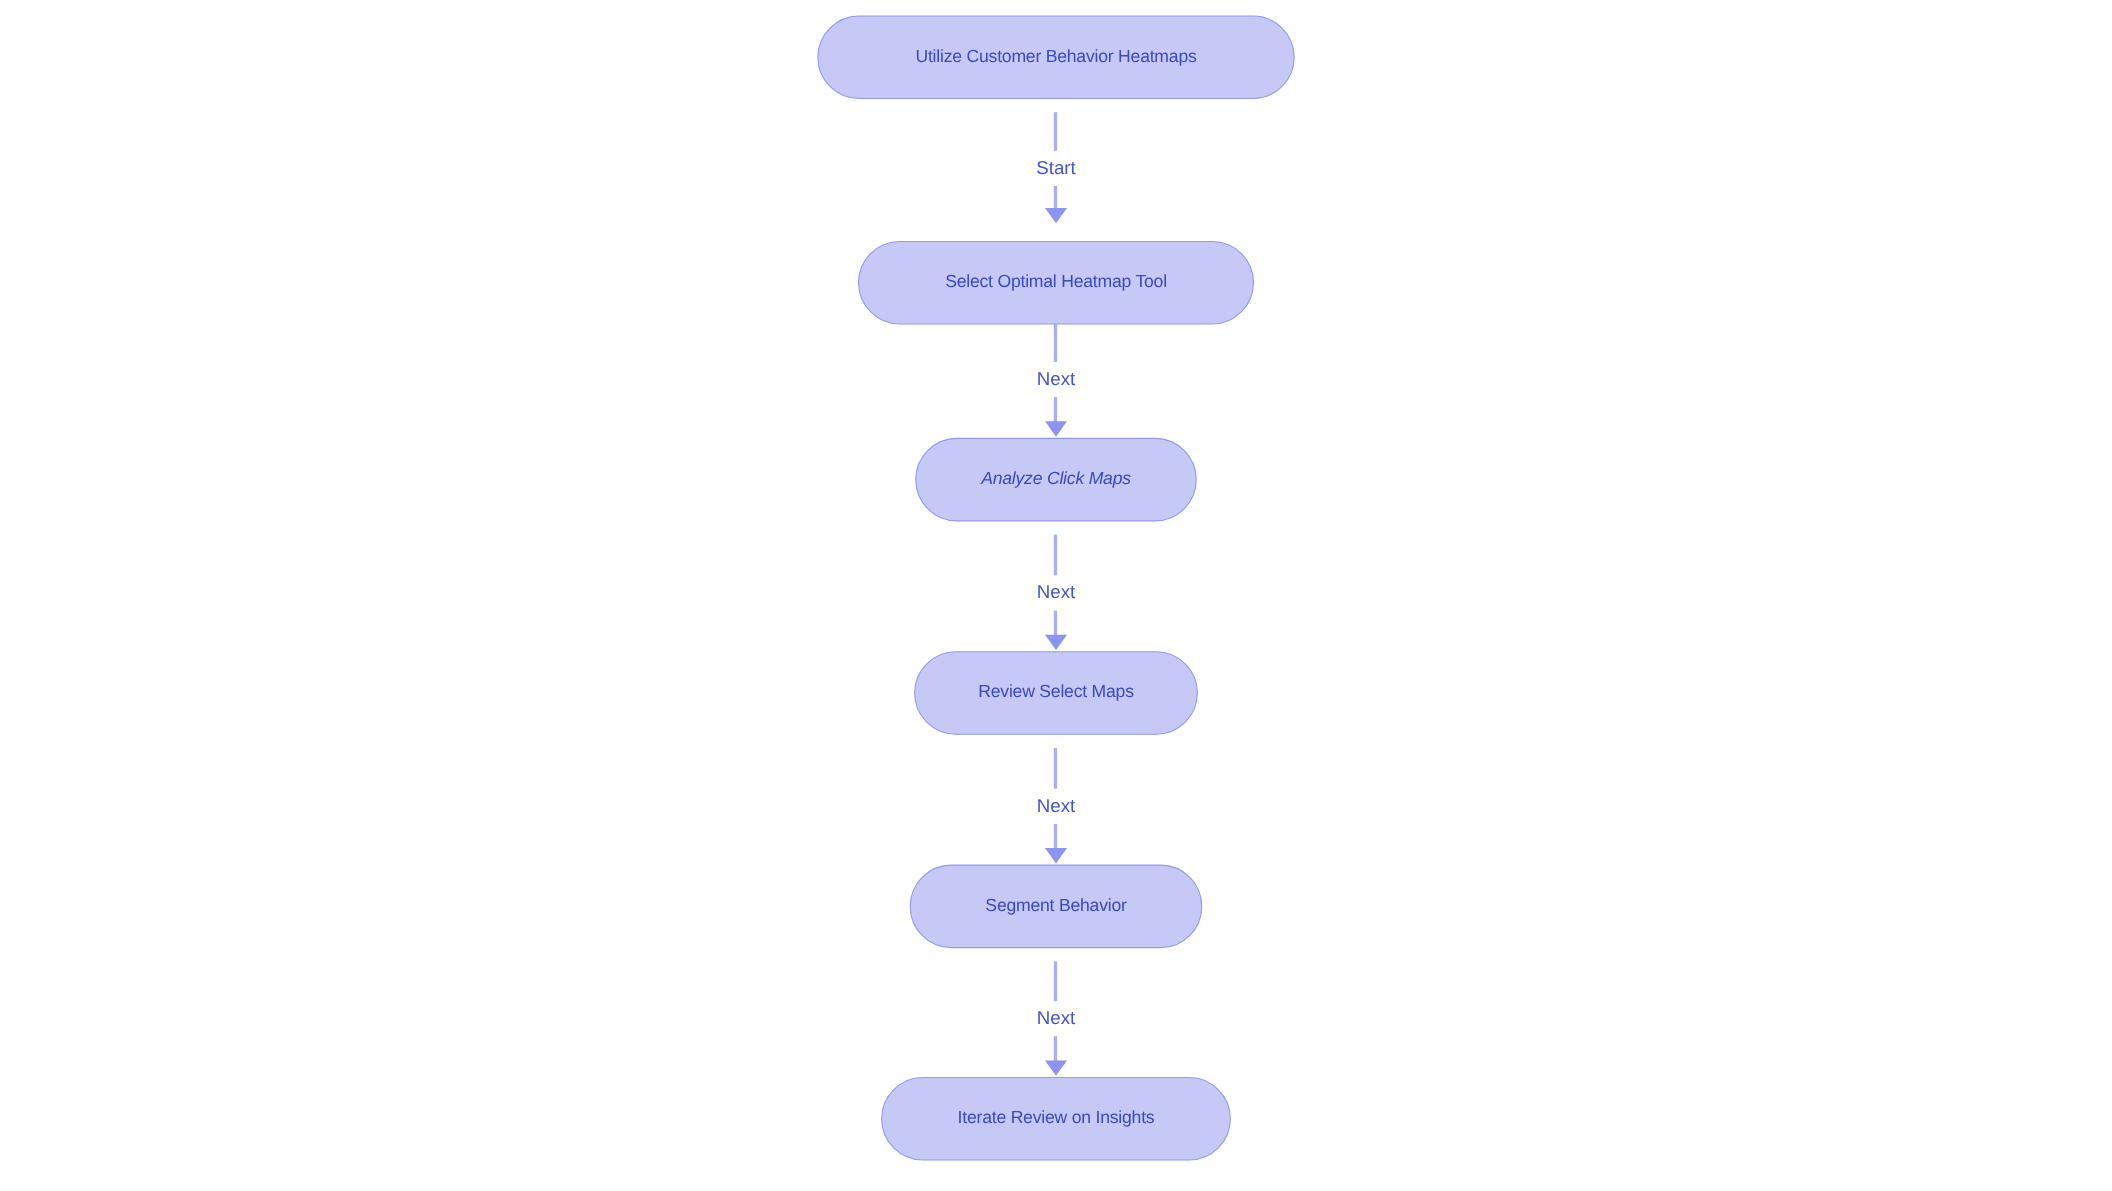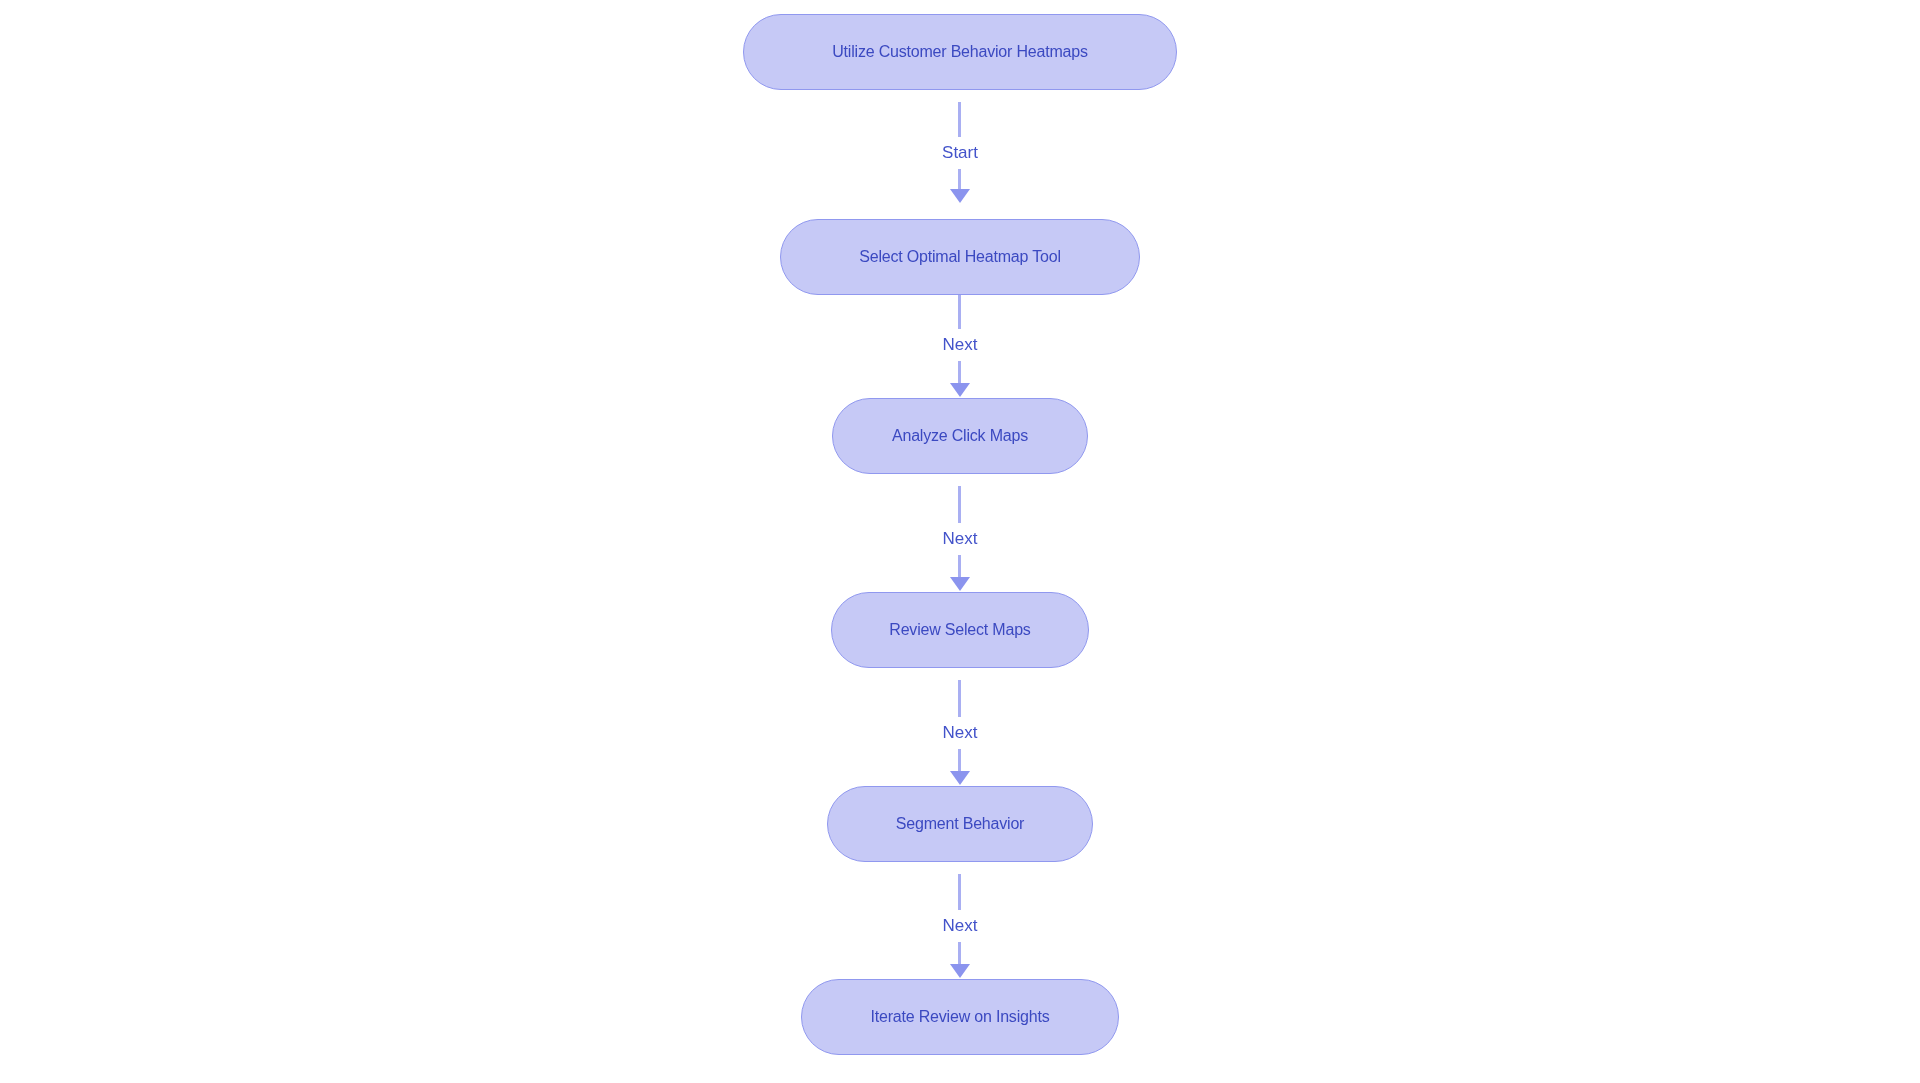--- a/index.html
+++ b/index.html
@@ -33,21 +33,21 @@
     color:var(--node-text);
     font-size:16px;
     letter-spacing:-0.2px;
     display:flex;
     align-items:center;
     justify-content:center;
     white-space:nowrap;
   }
   .n0{left:743px;top:14px;width:434px;}
   .n1{left:780px;top:188px;width:360px;margin-top:31px;}
-  .n2{left:832px;top:398px;width:256px;}
+  .n2{left:832px;top:398px;width:256px;font-style:italic;}
   .n3{left:831px;top:592px;width:258px;}
   .n4{left:827px;top:786px;width:266px;}
   .n5{left:801px;top:979px;width:318px;}
 
   .edge-line{
     position:absolute;
     left:958px;
     width:3px;
     background:var(--edge-line);
   }

